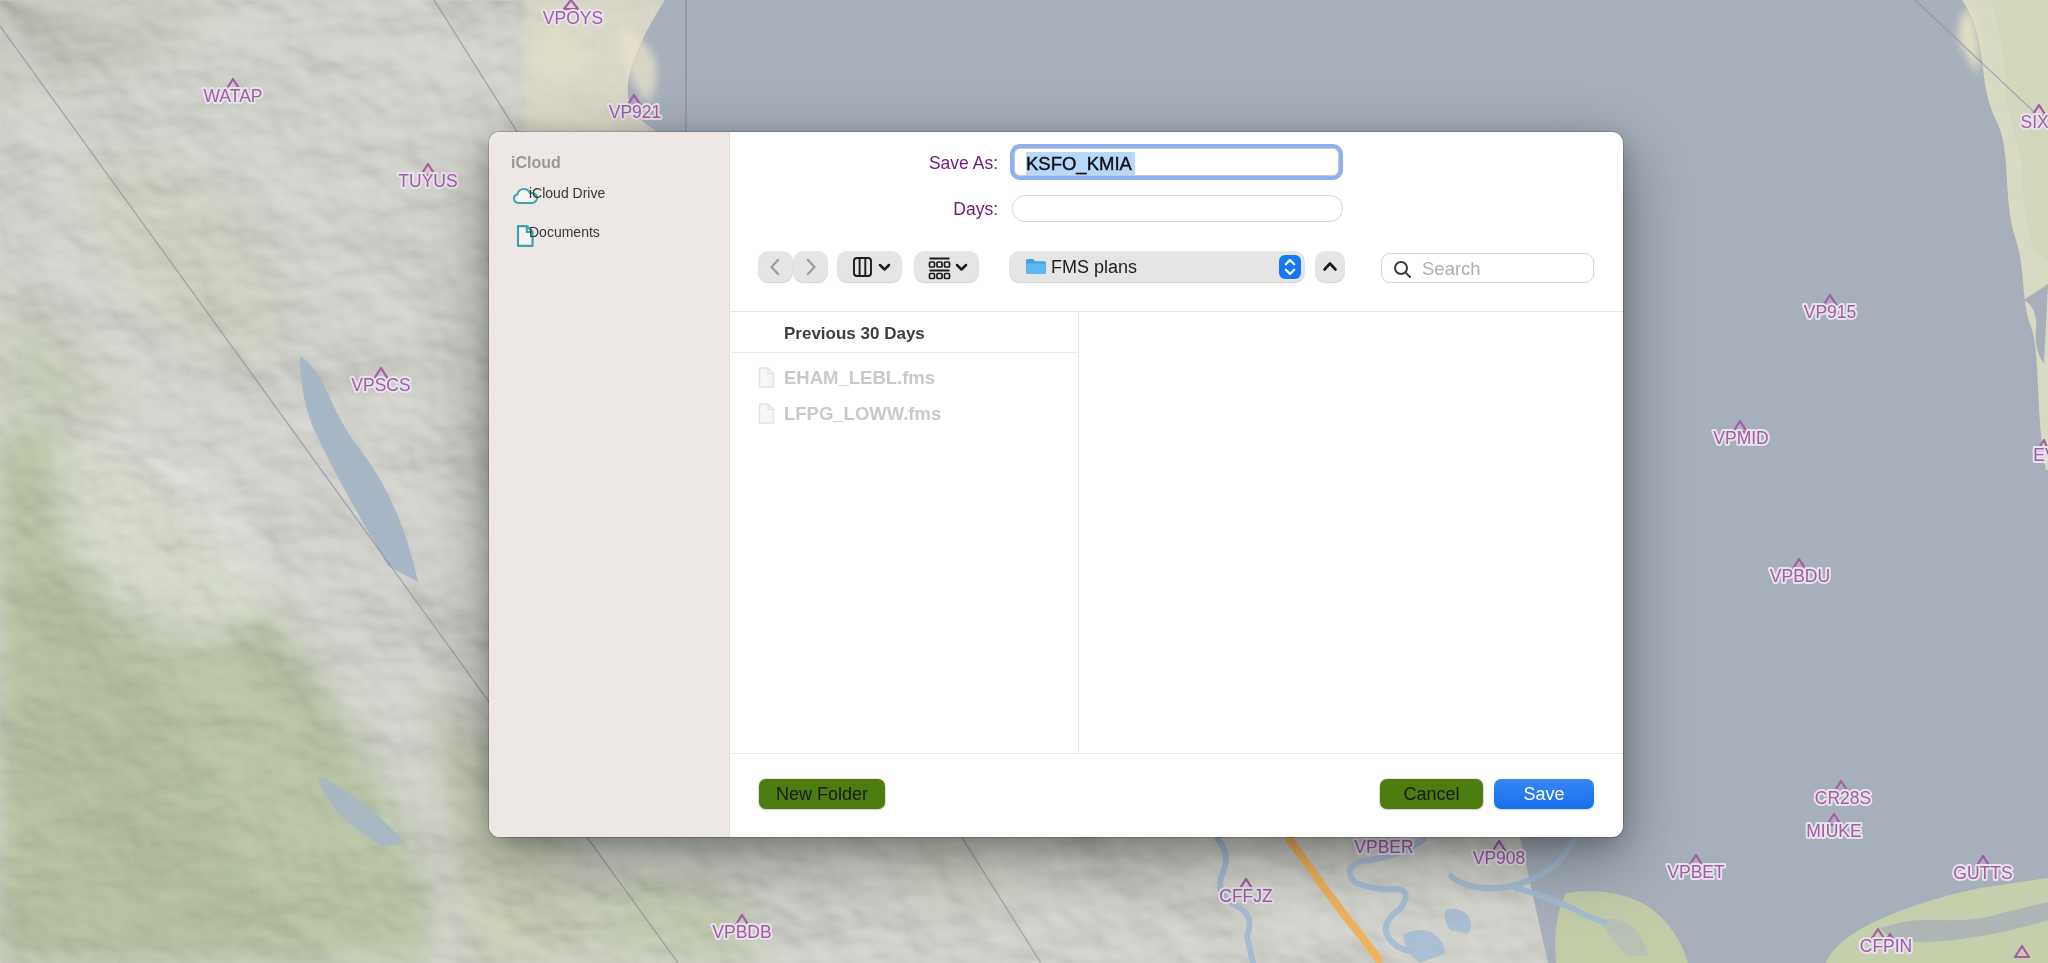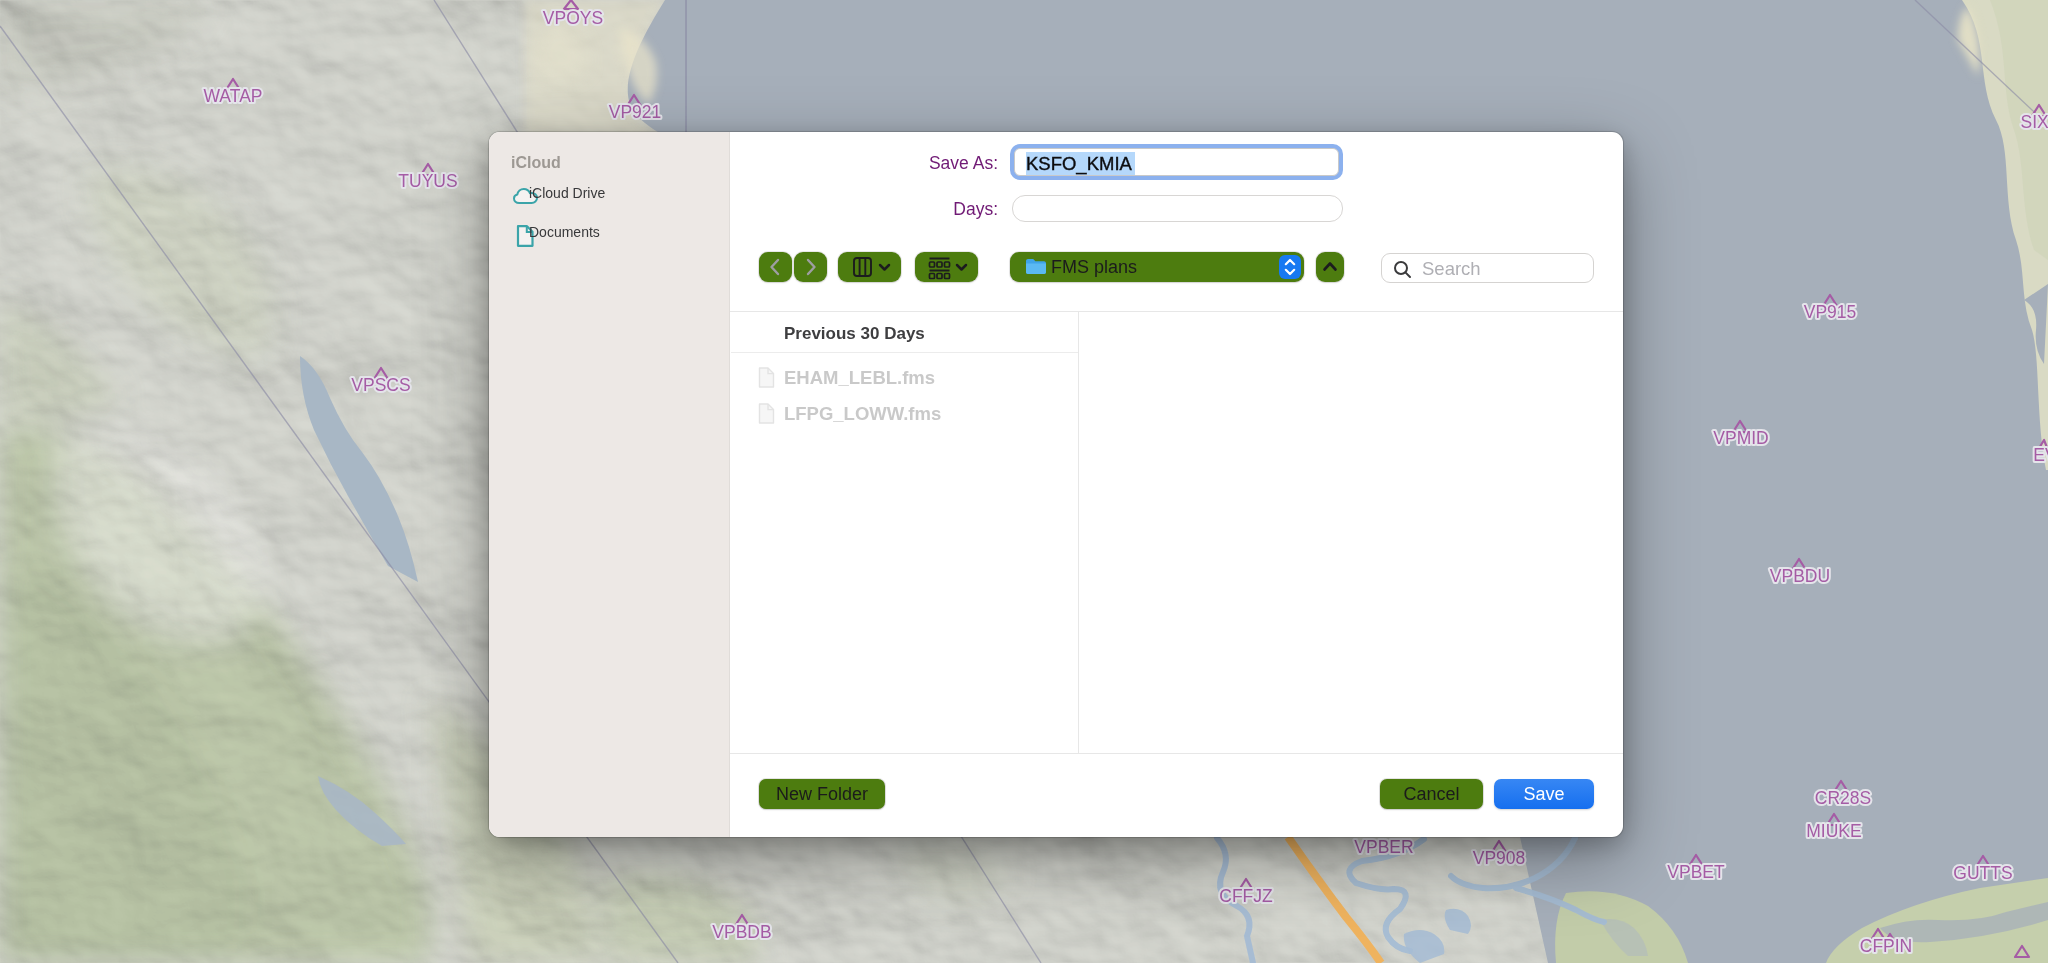--- a/index.html
+++ b/index.html
@@ -16,21 +16,21 @@
   .abs{position:absolute;}
   .lbl{position:absolute;font-size:17.5px;color:#701a75;text-align:right;width:140px;}
   .ring{position:absolute;left:521px;top:12px;width:333px;height:36px;border-radius:10px;
     background:#8CB1EE;box-sizing:border-box;}
   .field-inner{position:absolute;left:4px;top:4px;right:4px;bottom:4px;background:#fff;
     border:1px solid #C9C9C9;border-radius:6px;box-sizing:border-box;display:flex;align-items:flex-end;
     font-size:18.5px;font-weight:400;color:#0b0b0c;-webkit-text-stroke:0.4px #14141a;padding-left:11px;}
   .selx{background:#B5D8FB;height:23px;line-height:23px;padding-right:3px;}
   .tags{position:absolute;left:523px;top:63px;width:331px;height:27px;background:#fff;
     border:1px solid #D8D6D4;border-radius:13px;box-sizing:border-box;}
-  .tbtn{position:absolute;top:120px;height:30px;background:#4d7c0f;border-radius:9px;
+  .tbtn{position:absolute;top:120px;height:30px;background:#e5e5e5;border-radius:9px;
     box-shadow:0 0 0 1px rgba(0,0,0,0.085), 0 1px 2px rgba(0,0,0,0.10);}
   .popup-lbl{position:absolute;left:41px;top:0;line-height:30px;font-size:18px;color:#1B1B1D;}
   .stepper{position:absolute;left:269px;top:3px;width:22px;height:24px;border-radius:6px;background:#1779F2;}
   .search-lbl{position:absolute;left:40px;top:0;line-height:30px;font-size:18.5px;color:#AFAFB4;}
   .hline{position:absolute;height:1px;background:#E7E7E7;}
   .vline{position:absolute;width:1px;background:#E7E7E7;}
   .lst-hdr{position:absolute;left:295px;top:192px;font-size:17px;font-weight:bold;color:#3E3E40;}
   .file{position:absolute;left:295px;font-size:18.5px;color:#C9C9C9;font-weight:bold;}
   .fbtn{position:absolute;top:647px;height:30px;border-radius:7px;background:#4d7c0f;
     box-shadow:0 0 0 1px rgba(0,0,0,0.10), 0 1px 2px rgba(0,0,0,0.12);

